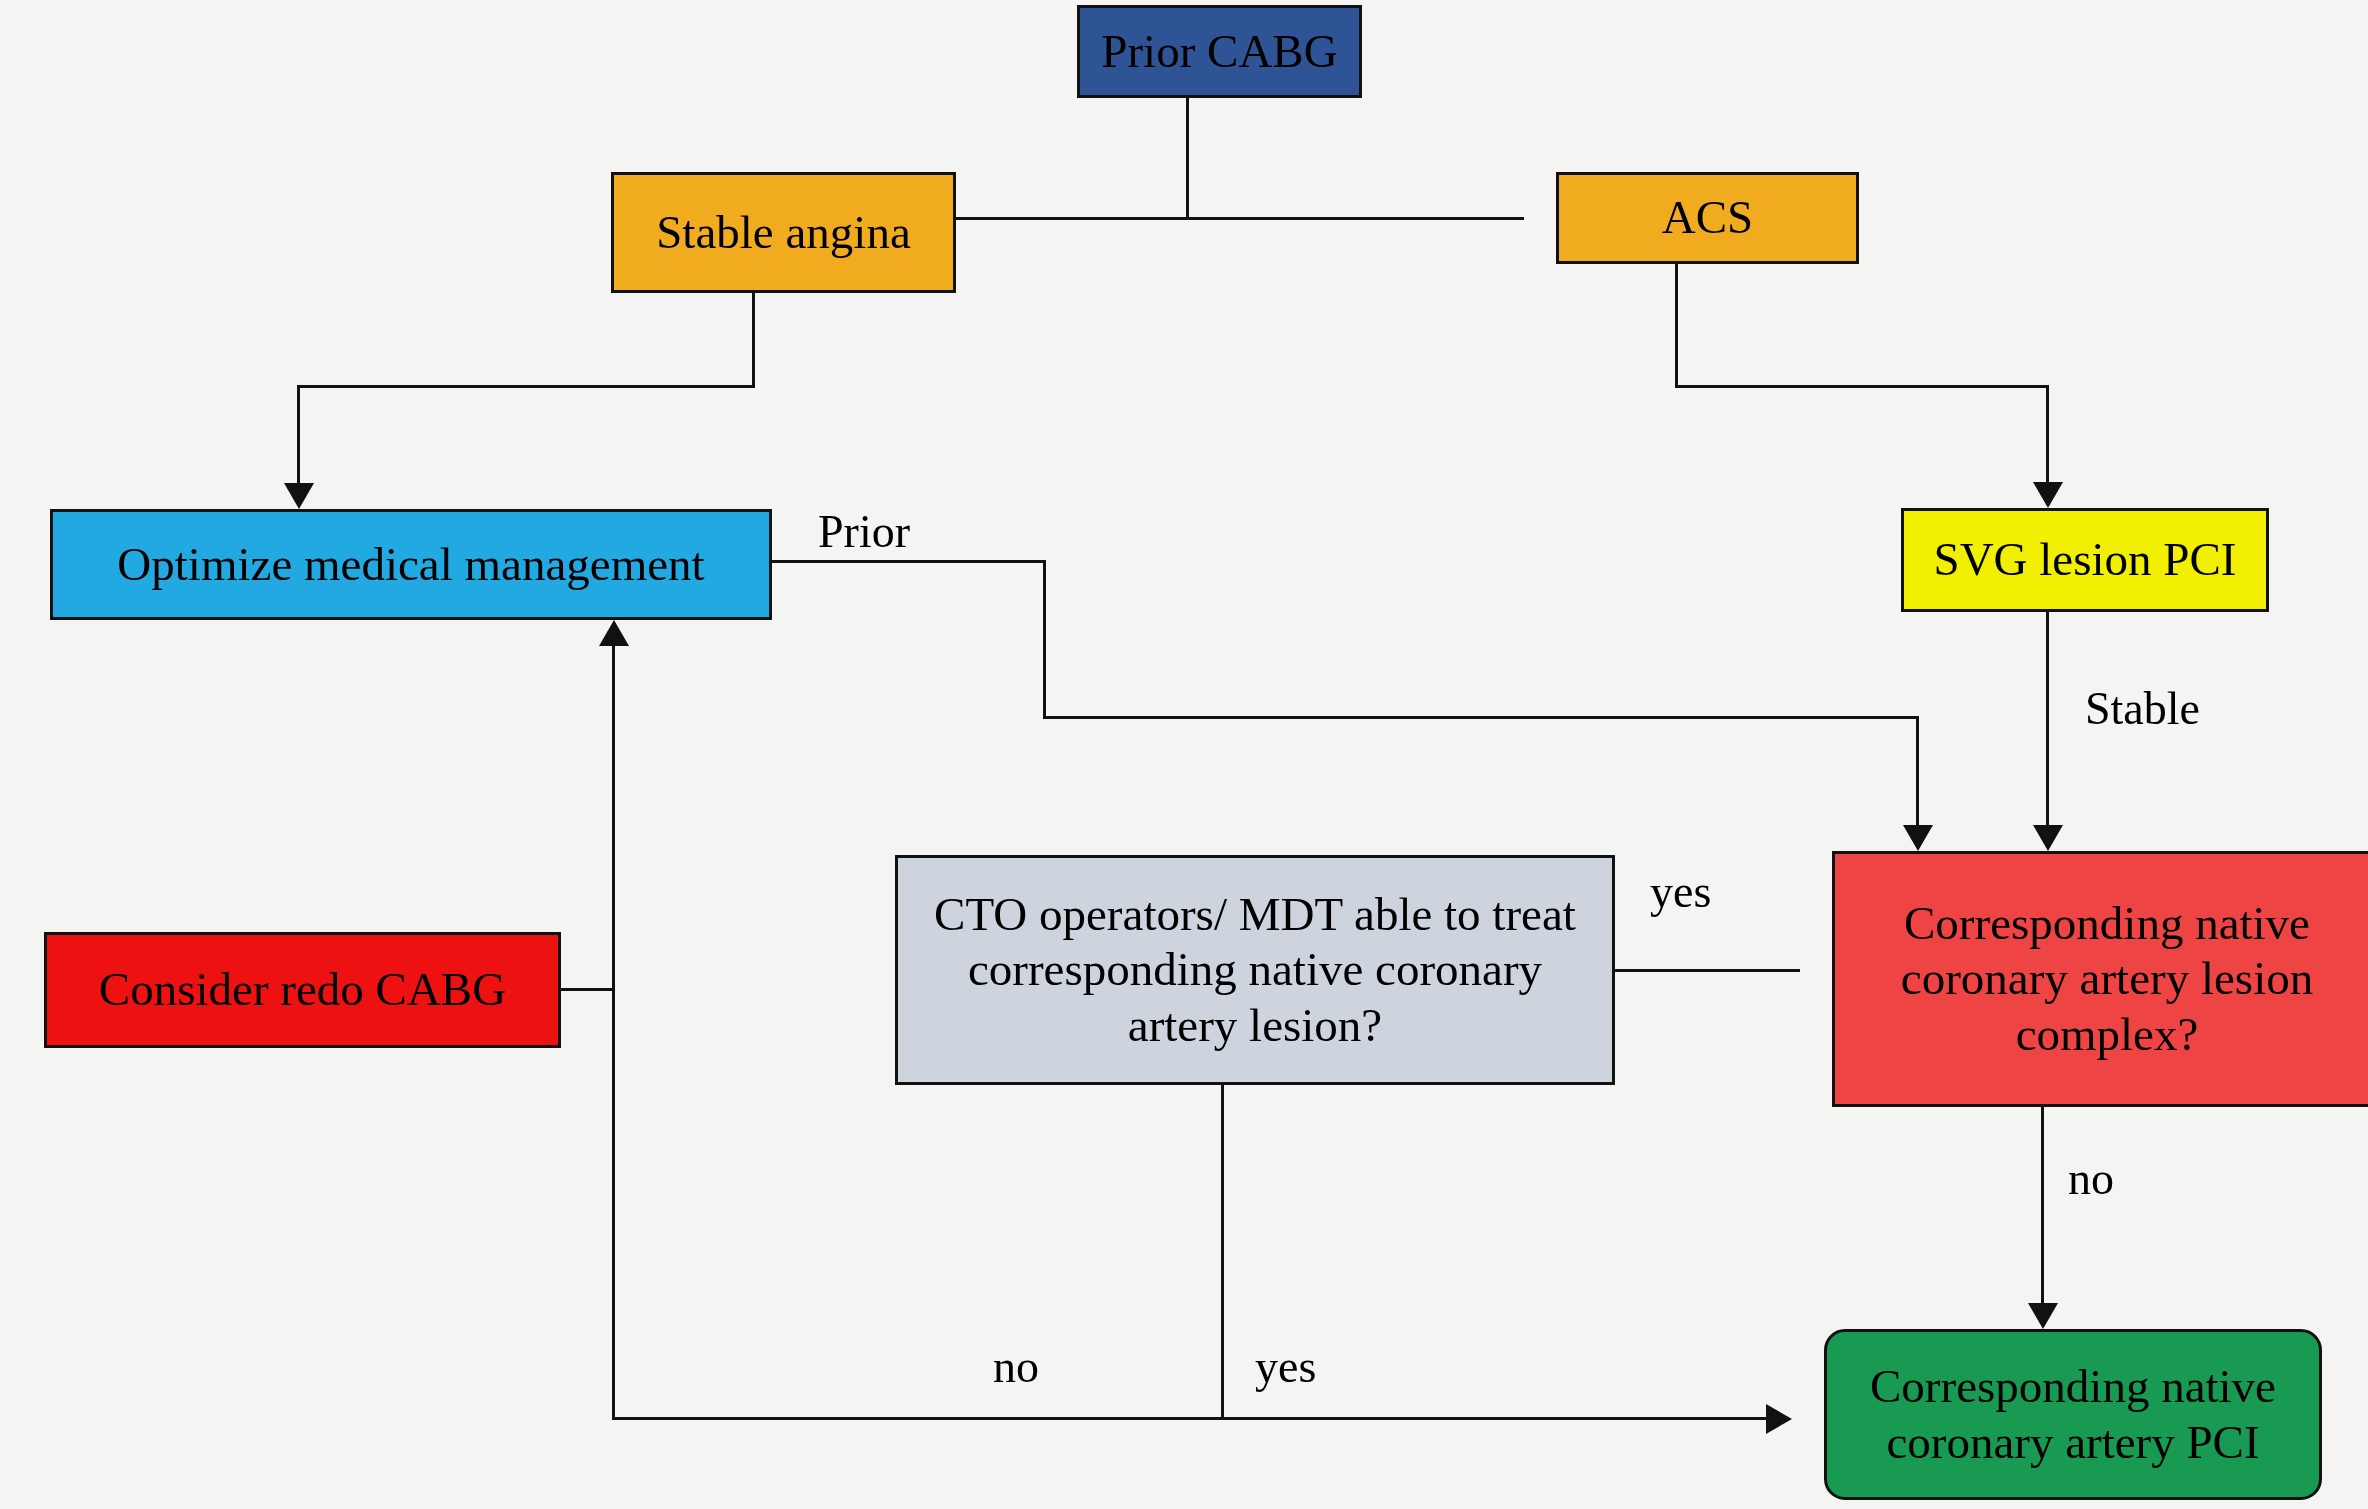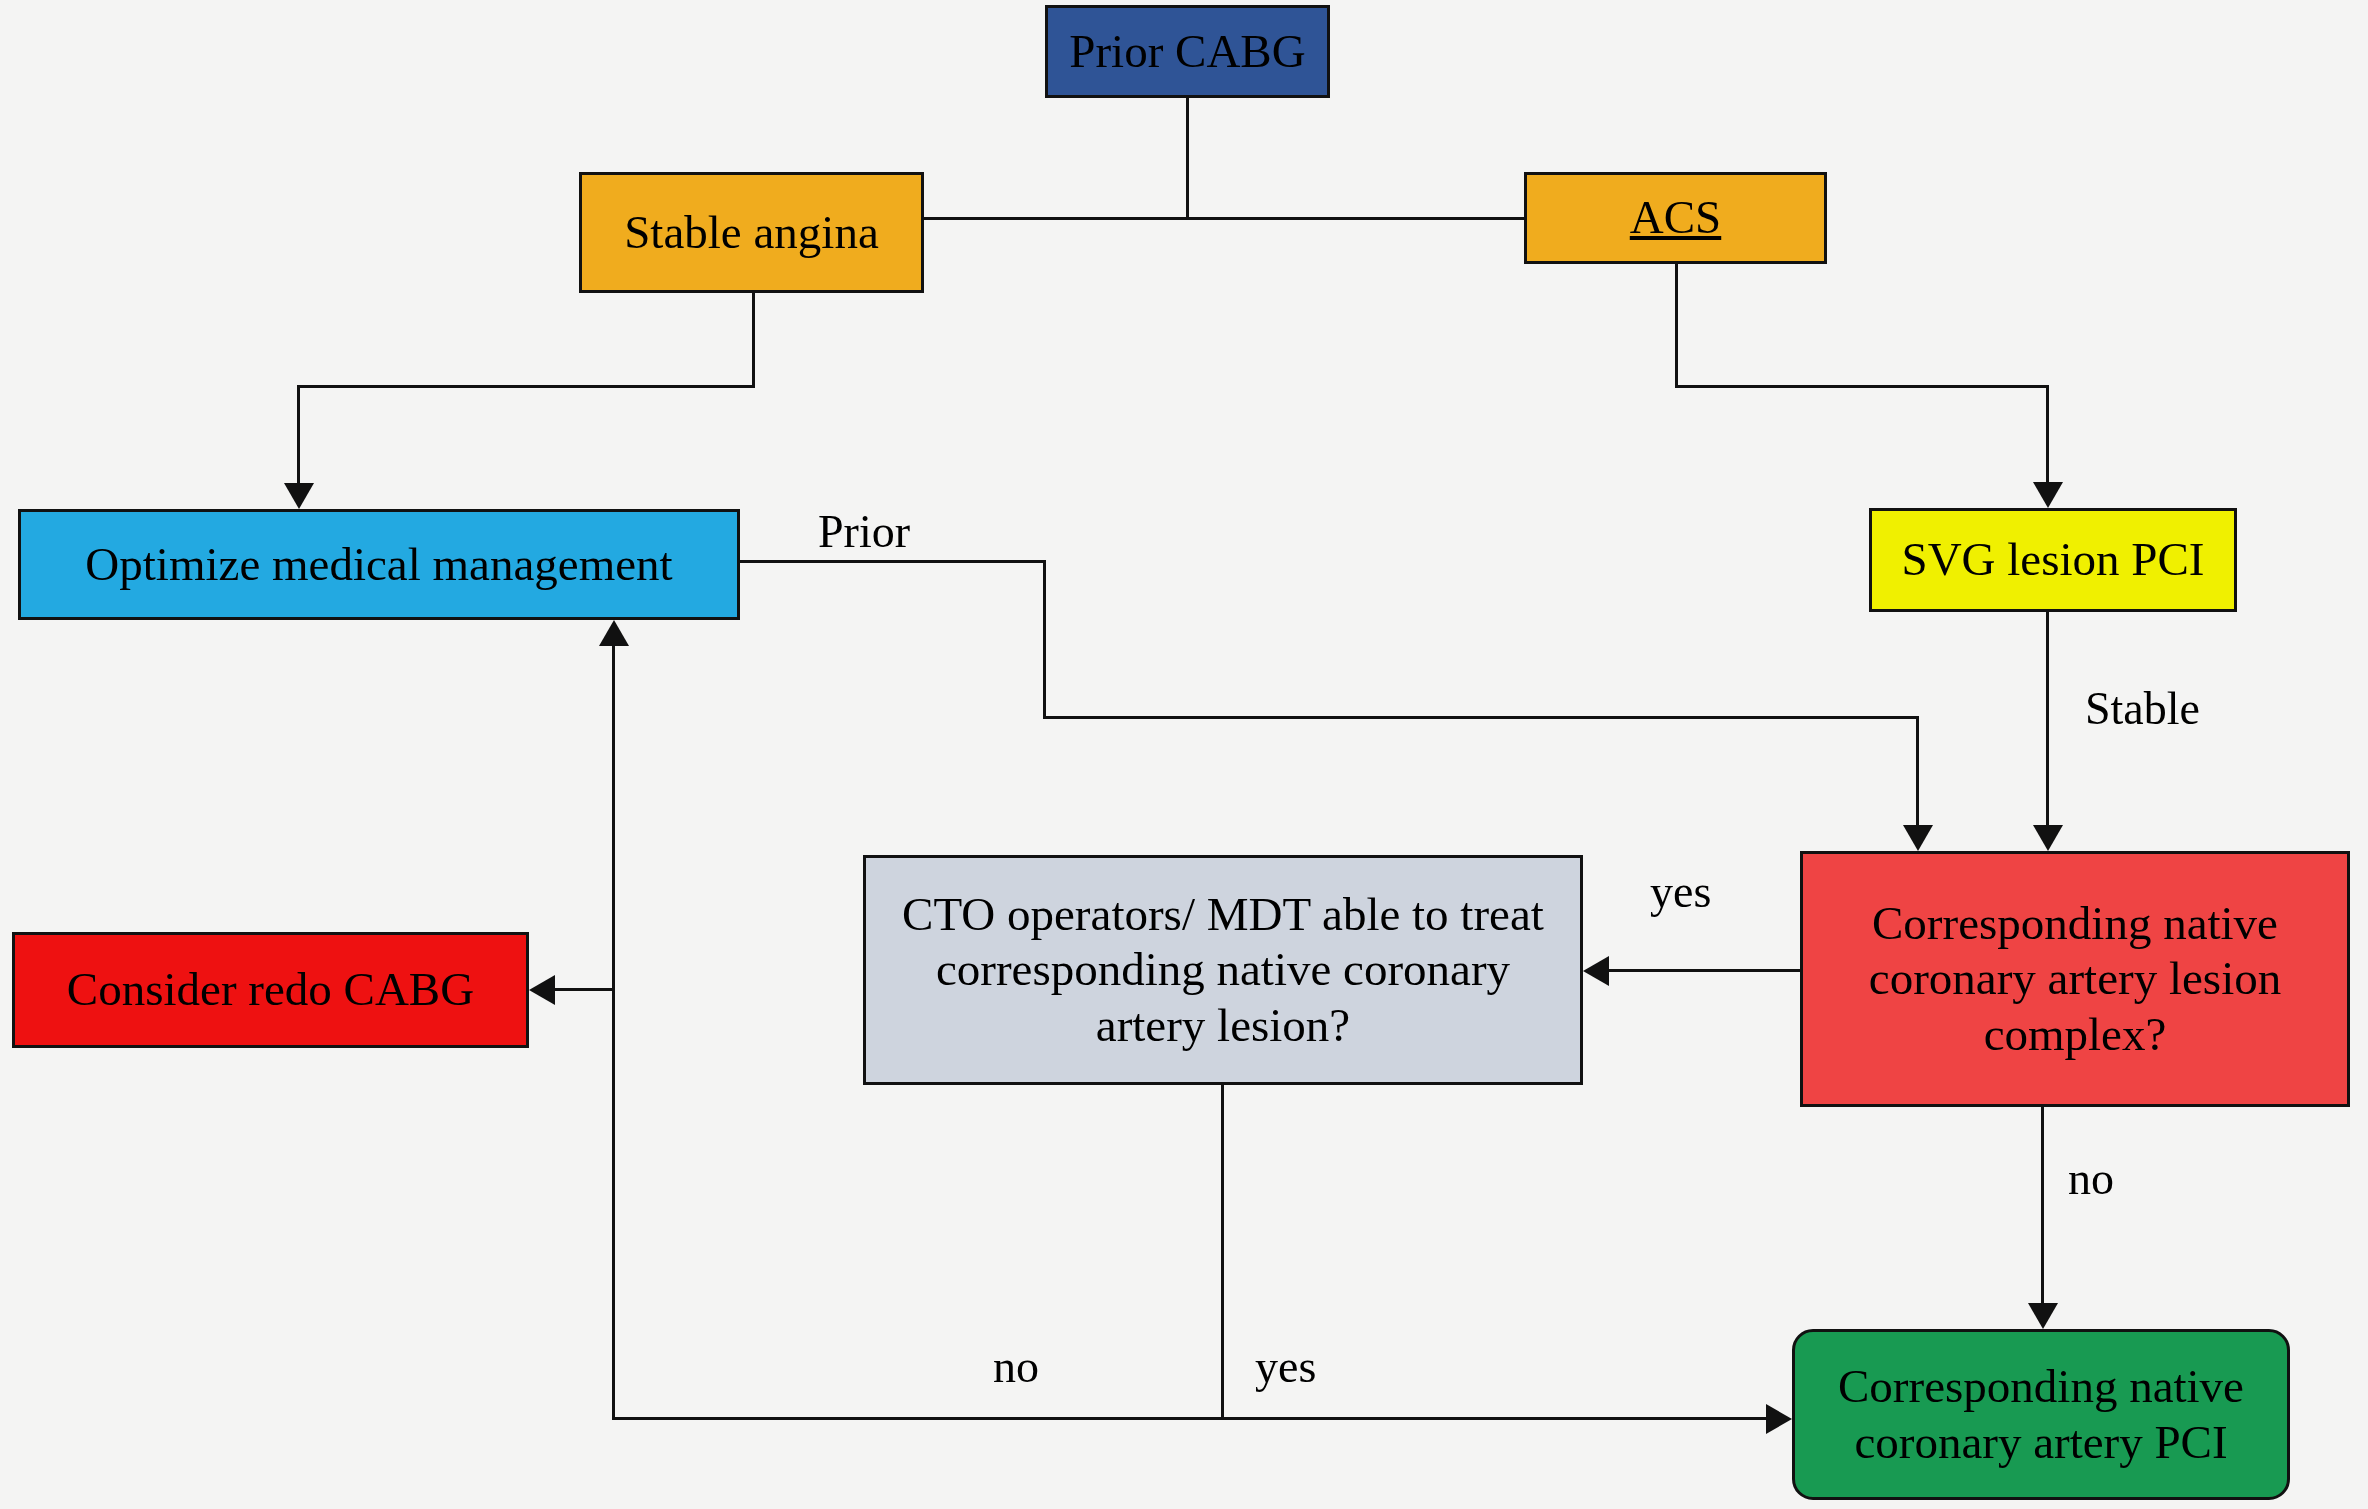--- a/index.html
+++ b/index.html
@@ -14,20 +14,21 @@
   .node{
     position:absolute;
     box-sizing:border-box;
     border:3px solid #111;
     display:flex;align-items:center;justify-content:center;
     text-align:center;
     color:#000;
     font-size:47px;
     line-height:1.18;
     padding:4px 10px;
+    margin-left:32px;
   }
   .line{position:absolute;background:#111;}
   .lbl{
     position:absolute;
     color:#000;
     font-size:46px;
     white-space:nowrap;
   }
   .ar{position:absolute;width:0;height:0;}
   .ar-down{border-left:15px solid transparent;border-right:15px solid transparent;border-top:26px solid #111;}
@@ -87,21 +88,21 @@
   <div class="lbl" style="left:1255px;top:1340px;">yes</div>
 
   <div class="node" style="left: 1045px; top: 5px; width: 285px; height: 93px; background: rgb(47, 84, 150);">
     <span>Prior CABG</span>
   </div>
 
   <div class="node" style="left: 579px; top: 172px; width: 345px; height: 121px; background: rgb(240, 172, 30);">
     <span>Stable angina</span>
   </div>
 
-  <div class="node" style="left: 1524px; top: 172px; width: 303px; height: 92px; background: rgb(240, 172, 30); text-decoration: underline;">
+  <div class="node" style="left: 1524px; top: 172px; width: 303px; height: 92px; background: rgb(240, 172, 30);">
     <span>ACS</span>
   </div>
 
   <div class="node" style="left: 18px; top: 509px; width: 722px; height: 111px; background: rgb(35, 169, 225);">
     <span>Optimize medical management</span>
   </div>
 
   <div class="node" style="left: 1869px; top: 508px; width: 368px; height: 104px; background: rgb(240, 240, 0);">
     <span>SVG lesion PCI</span>
   </div>

